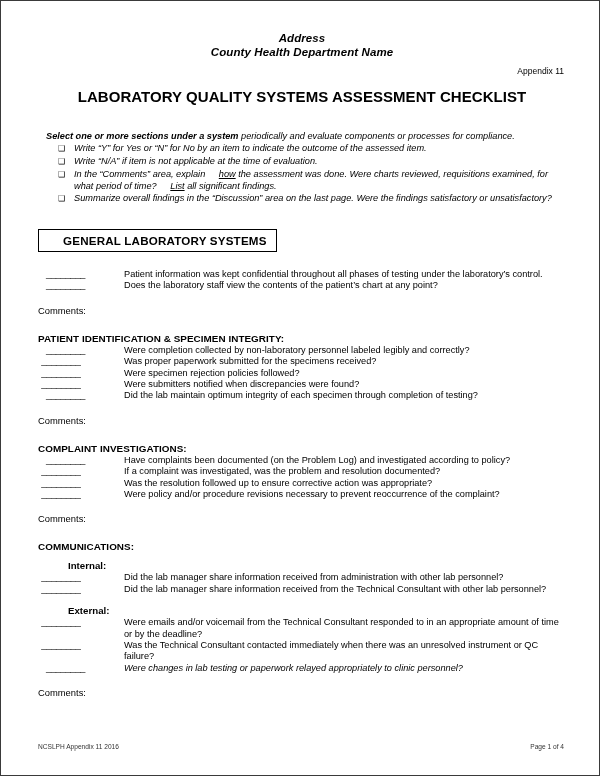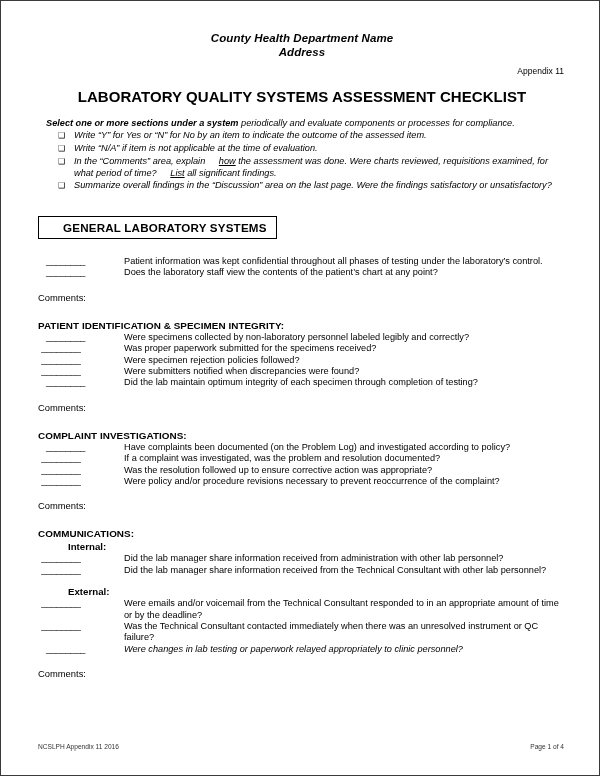--- a/index.html
+++ b/index.html
@@ -47,21 +47,21 @@
   .doc-title {
     text-align: center;
     font-weight: bold;
     font-size: 15px;
     letter-spacing: .05px;
     margin-top: 12px;
   }
 
   
   .instructions {
-    margin-top: 13px;
+    margin-top: 26px;
     font-style: italic;
     font-size: 9.2px;
     line-height: 11.3px;
   }
   .instr-lead {
     margin-left: 8px;
   }
   .instr-lead b {
     font-weight: bold;
   }
@@ -103,21 +103,21 @@
   .section-title {
     font-weight: bold;
     font-size: 9.9px;
     letter-spacing: .05px;
     margin-bottom: 1px;
   }
   .sub-title {
     font-weight: bold;
     font-size: 9.7px;
     margin-left: 30px;
-    margin-top: 2px;
+    margin-top: 8px;
     margin-bottom: 1px;
   }
   .q-row {
     display: flex;
     font-size: 9.2px;
     line-height: 11.4px;
     align-items: flex-start;
   }
   .q-blank {
     flex: 0 0 auto;
@@ -156,22 +156,22 @@
     color: #333;
   }
 </style>
 </head>
 <body>
 
 <div class="page">
   <div class="inner">
 
     <div class="letterhead">
+      <div>Address</div>
       <div>County Health Department Name</div>
-      <div>Address</div>
     </div>
 
     <div class="appendix-label">Appendix 11</div>
 
     <div class="doc-title">LABORATORY QUALITY SYSTEMS ASSESSMENT CHECKLIST</div>
 
     <div class="instructions">
       <div class="instr-lead">
         <b>Select one or more sections under a system</b><span> periodically and evaluate components or processes for compliance.</span>
       </div>
@@ -206,21 +206,21 @@
           <div class="q-row">
             <span class="q-blank indented">________</span>
             <span class="q-text">Does the laboratory staff view the contents of the patient’s chart at any point?</span>
           </div>
           <div class="comments">Comments:</div>
         </div>
         <div class="section">
           <div class="section-title">PATIENT IDENTIFICATION &amp; SPECIMEN INTEGRITY:</div>
           <div class="q-row">
             <span class="q-blank indented">________</span>
-            <span class="q-text">Were specimens collected by non-laboratory personnel labeled legibly and correctly?</span>
+            <span class="q-text">Were completion collected by non-laboratory personnel labeled legibly and correctly?</span>
           </div>
           <div class="q-row">
             <span class="q-blank">________</span>
             <span class="q-text">Was proper paperwork submitted for the specimens received?</span>
           </div>
           <div class="q-row">
             <span class="q-blank">________</span>
             <span class="q-text">Were specimen rejection policies followed?</span>
           </div>
           <div class="q-row">

